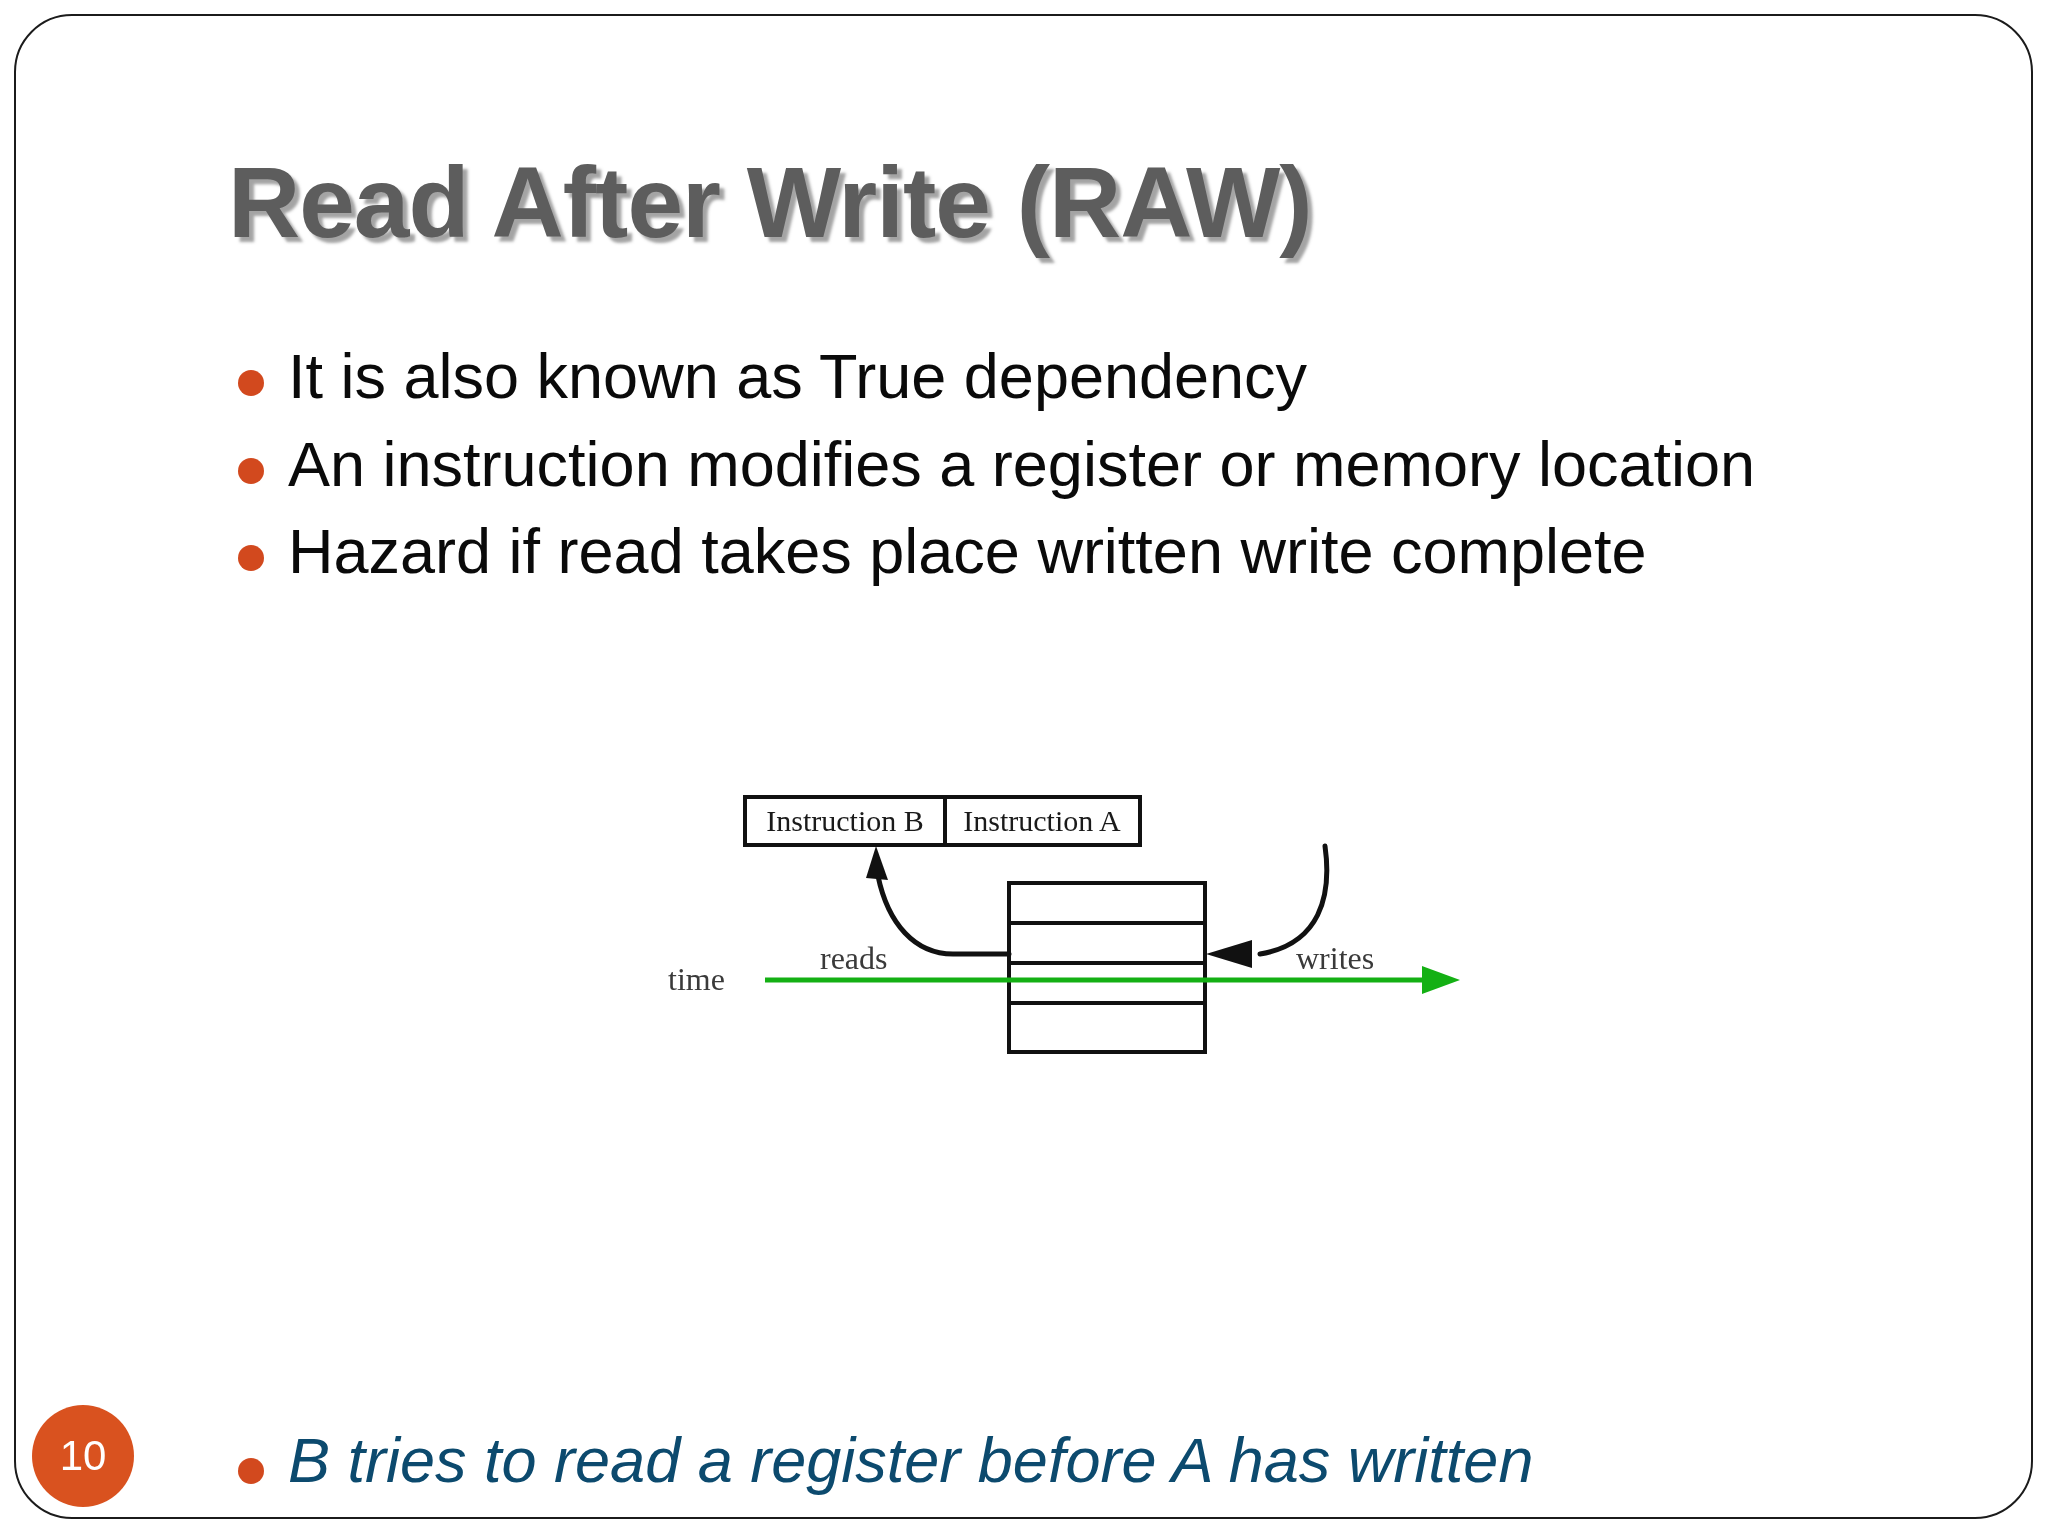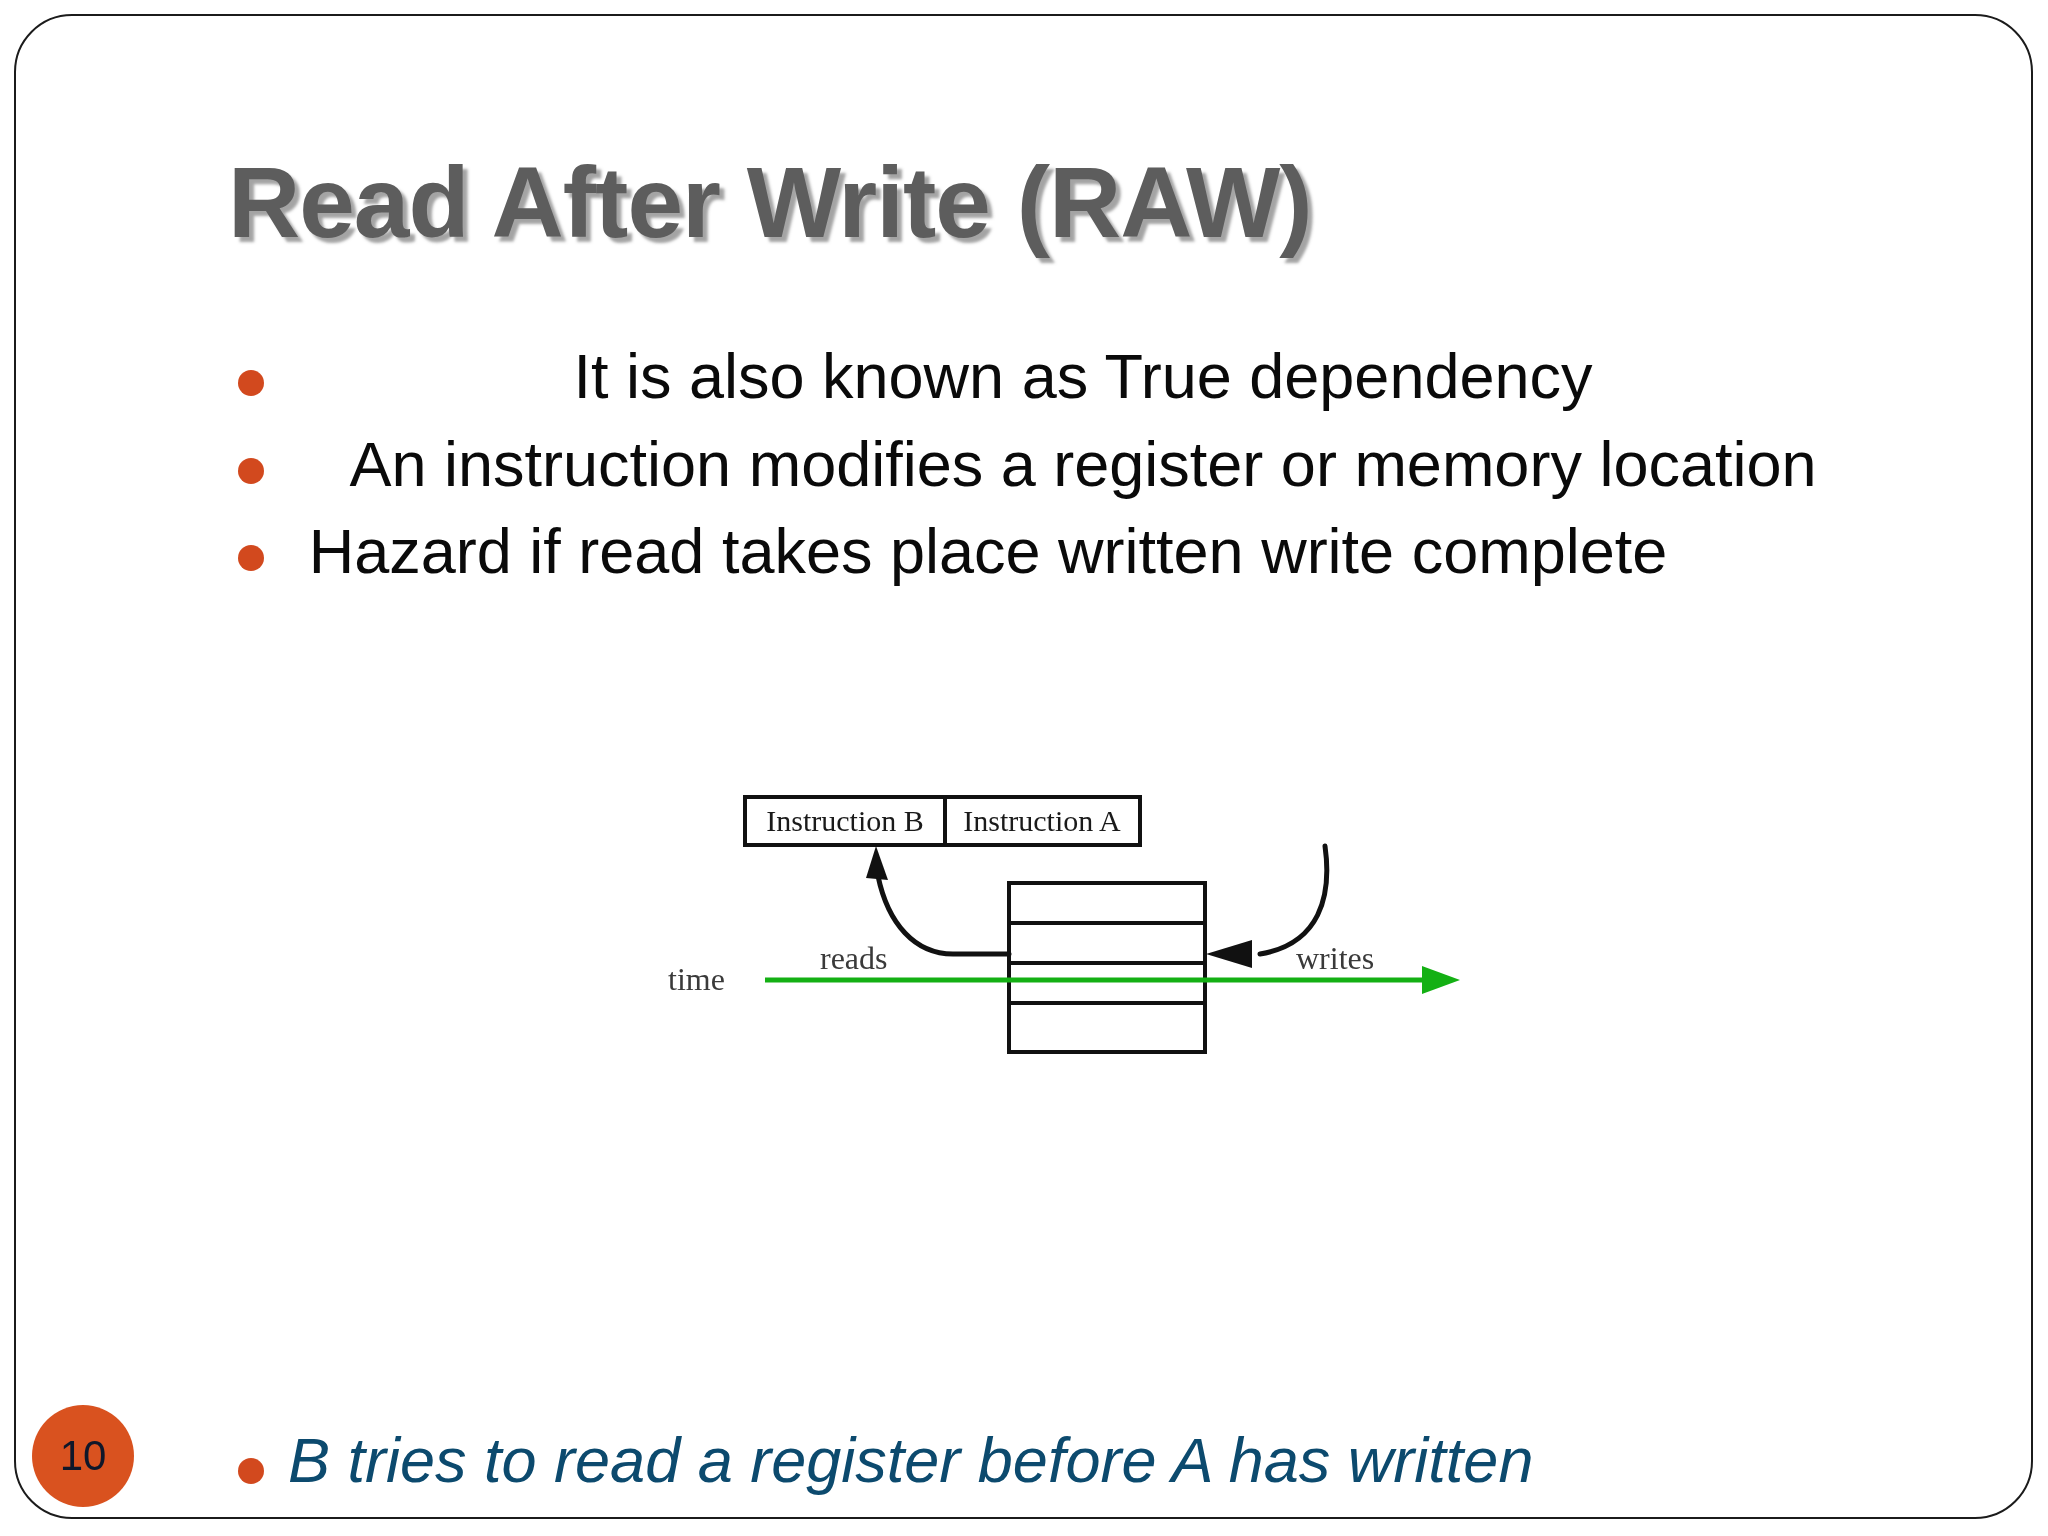--- a/index.html
+++ b/index.html
@@ -75,21 +75,20 @@
     border-radius: 50%;
     background: #d2491e;
   }
   .bullet-text {
     display: block;
     font-family: "Liberation Sans", sans-serif;
     font-size: 63px;
     line-height: 1.17;
     color: #0a0a0a;
     max-width: 1630px;
-    text-align: center;
   }
   .bullet-row.b2 .bullet-text { max-width: 1590px; }
   .bullet-row.b3 .bullet-text { max-width: 1400px; }
 
   
   .diagram {
     position: absolute;
     left: 660px;
     top: 784px;
     width: 830px;
@@ -119,21 +118,21 @@
 
   
   .page-badge {
     position: absolute;
     left: 32px;
     top: 1405px;
     width: 102px;
     height: 102px;
     border-radius: 50%;
     background: #d9521f;
-    color: #0f172a;
+    color: #ffffff;
     display: flex;
     align-items: center;
     justify-content: center;
     font-family: "Liberation Sans", sans-serif;
     font-size: 42px;
     line-height: 1;
   }
 </style>
 </head>
 <body>

